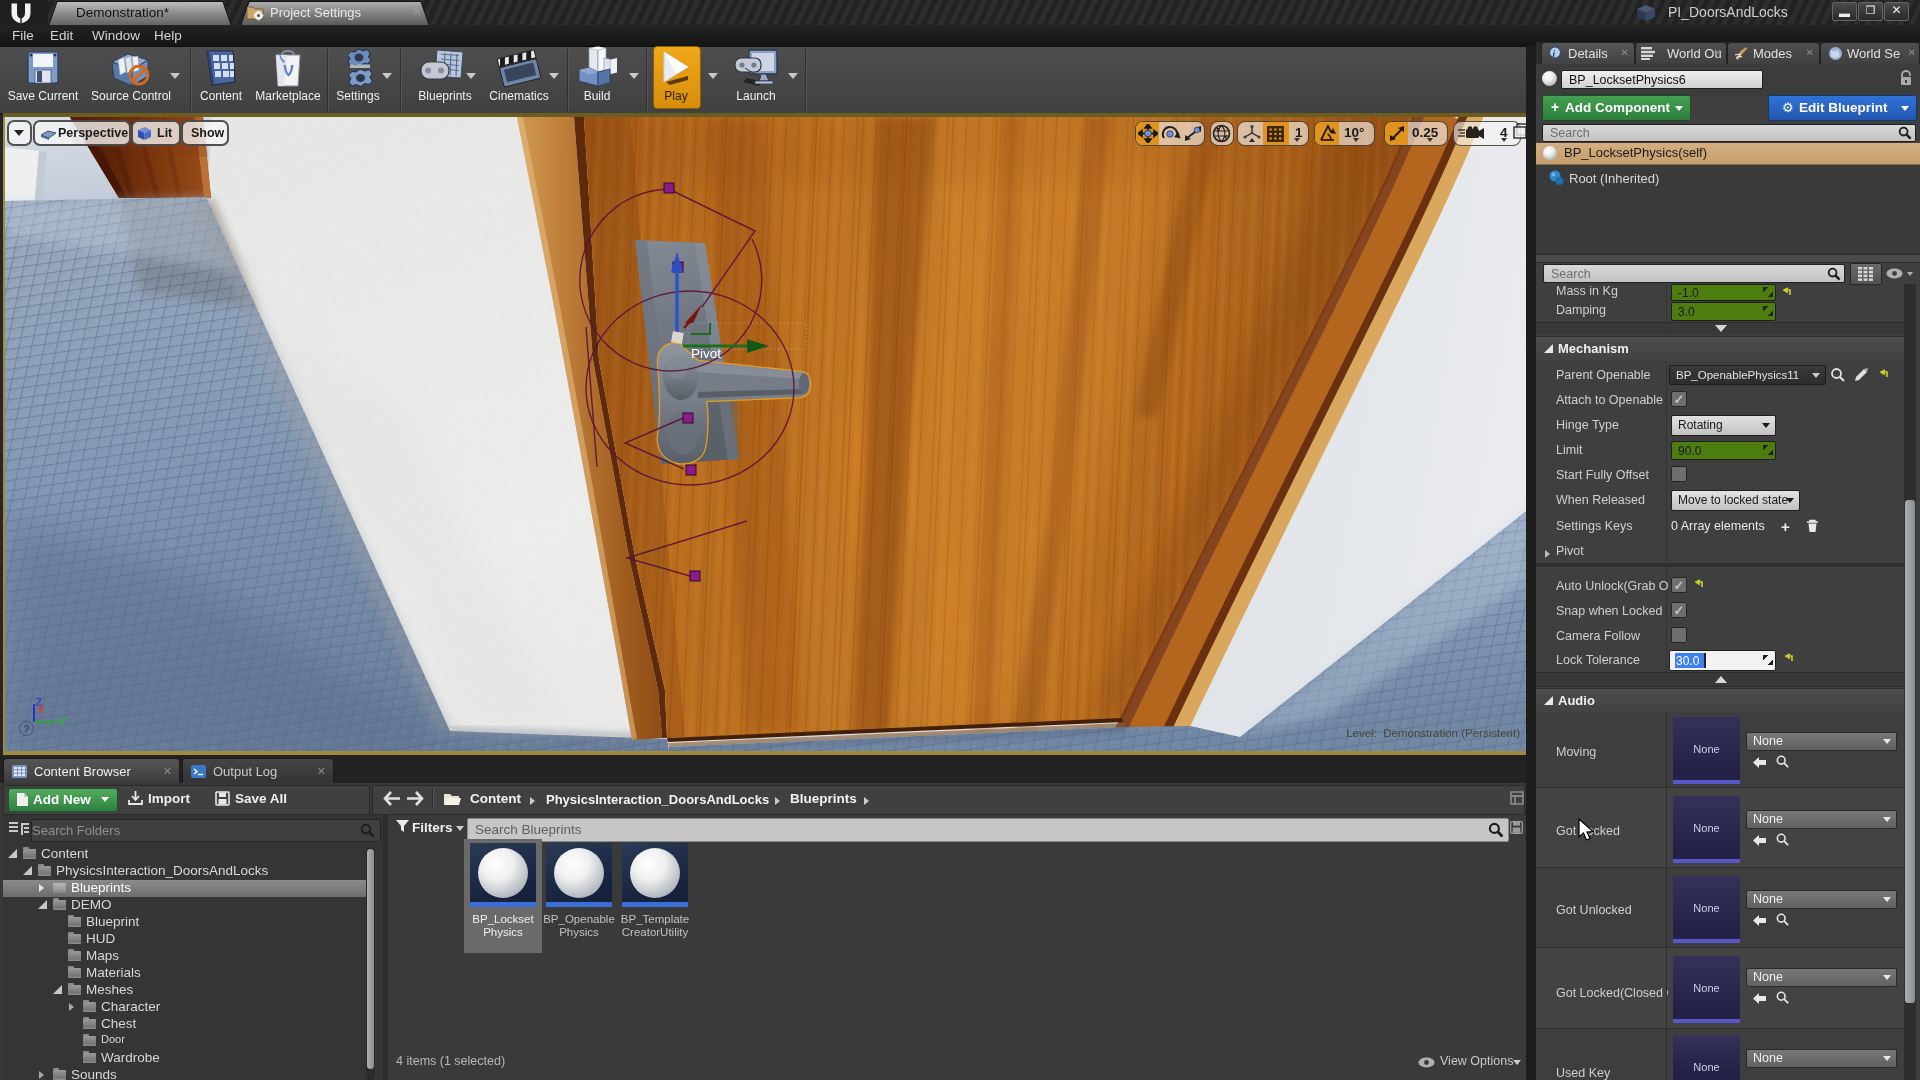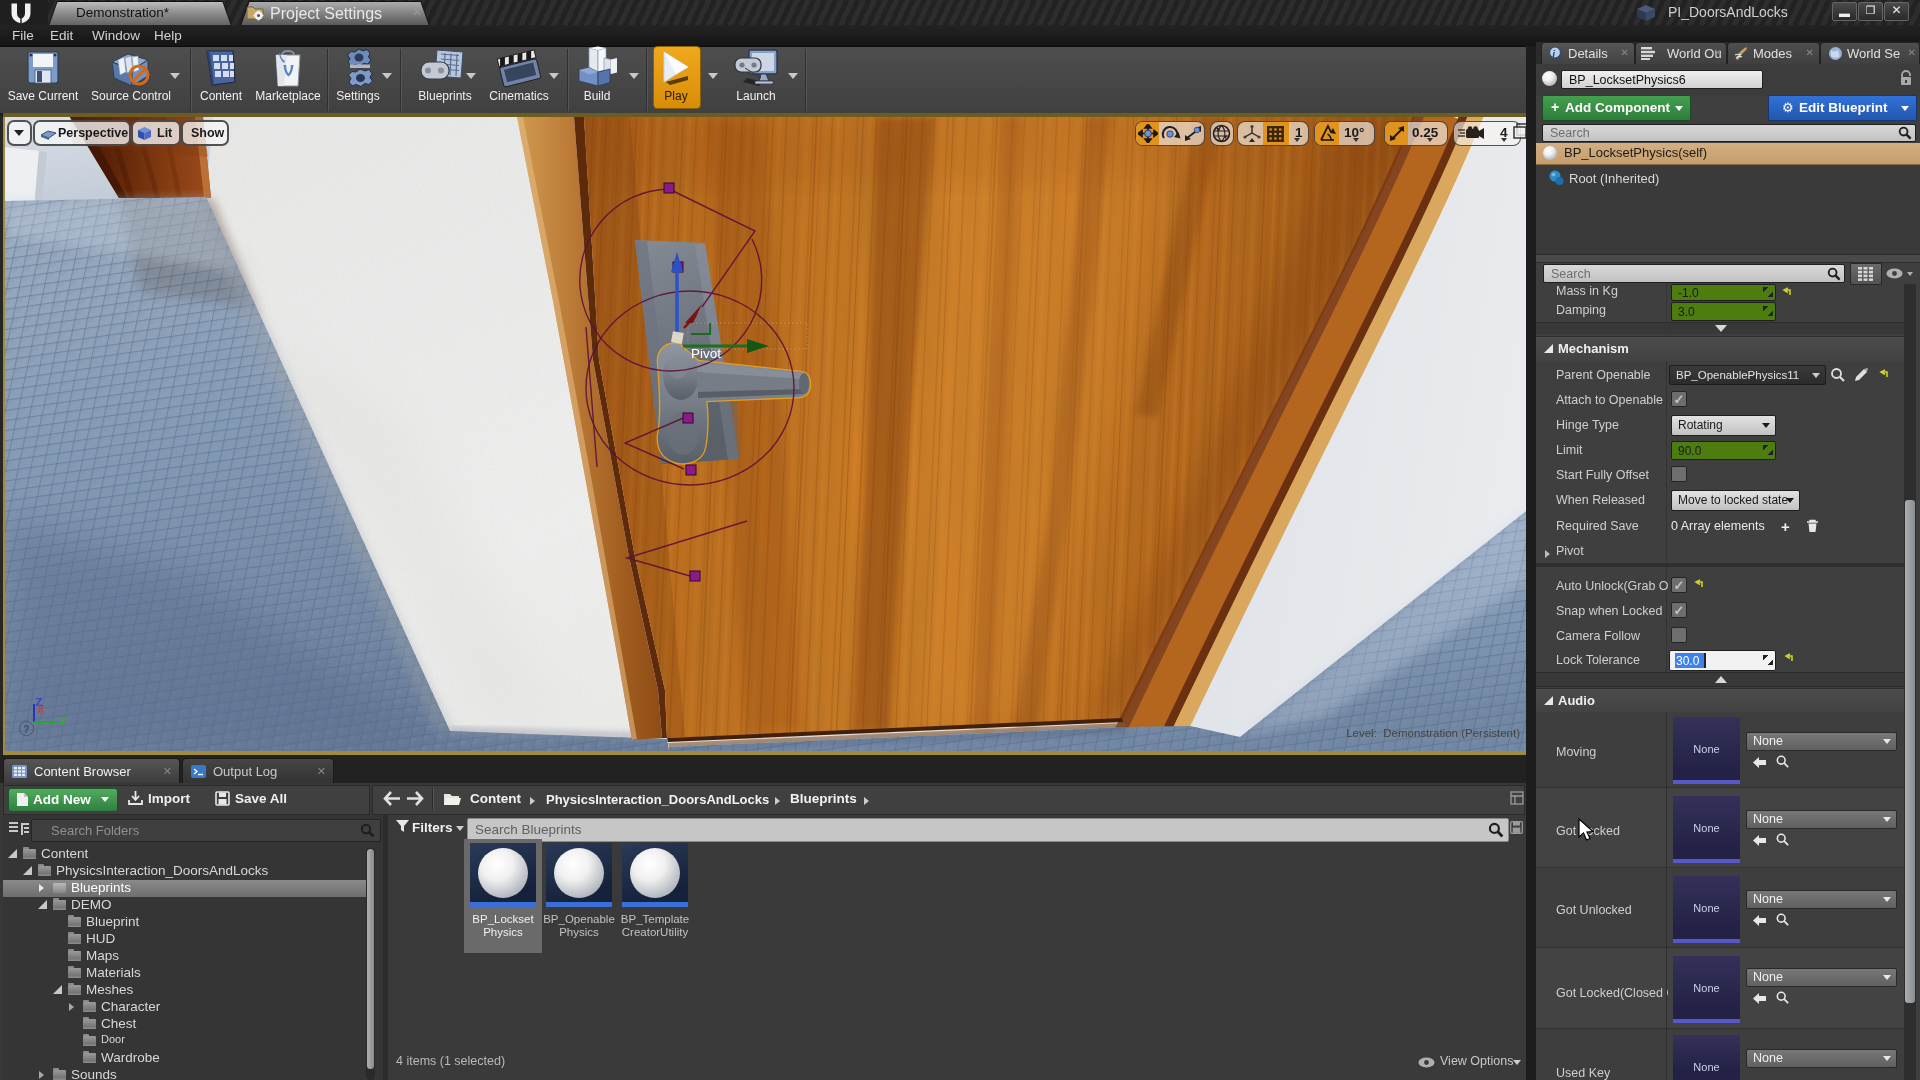--- a/index.html
+++ b/index.html
@@ -33,21 +33,21 @@
   <div class="abs" style="left:1px;top:1px;width:188px;height:24px;background:linear-gradient(#adadad,#848484 45%,#565656);clip-path:polygon(8.5px 0,179.5px 0,188px 24px,0 24px);"></div>
   <svg class="abs" style="left:6px;top:3px" width="20" height="18" viewBox="0 0 20 18">
       <path d="M1 3 L7 3 L9 5 L17 5 L17 15 L1 15 Z" fill="#c8a868" stroke="#6a5428" stroke-width="0.8"></path>
       <circle cx="12.5" cy="11.5" r="4.2" fill="#f0f0f0"></circle>
       <circle cx="12.5" cy="11.5" r="1.5" fill="#555"></circle>
       <rect x="11.7" y="6.5" width="1.6" height="2.2" fill="#f0f0f0"></rect>
       <rect x="11.7" y="14.2" width="1.6" height="2.2" fill="#f0f0f0"></rect>
       <rect x="7.5" y="10.7" width="2.2" height="1.6" fill="#f0f0f0"></rect>
       <rect x="15.3" y="10.7" width="2.2" height="1.6" fill="#f0f0f0"></rect>
     </svg>
-  <div class="abs" style="left:30px;top:4px;font-size:16px;color:#e8e8e8;">Project Settings</div>
+  <div class="abs" style="left:30px;top:4px;font-size:13px;color:#e8e8e8;">Project Settings</div>
   <div class="abs" style="right:8px;top:4px;font-size:12px;color:#999;">✕</div>
 </div>
 <svg class="abs" style="left:1636px;top:4px" width="20" height="18" viewBox="0 0 20 18">
     <path d="M10 1 L19 5 L10 9 L1 5 Z" fill="#4a5a78"></path>
     <path d="M1 5 L10 9 L10 17 L1 13 Z" fill="#2e3a52"></path>
     <path d="M19 5 L10 9 L10 17 L19 13 Z" fill="#3a4a66"></path>
   </svg>
 <div class="abs" style="left:1668px;top:4px;font-size:14px;color:#cfcfcf;">PI_DoorsAndLocks</div>
 <div class="wbtn" style="left:1832px;"><span style="position:relative;top:3px;">▬</span></div>
 <div class="wbtn" style="left:1858px;">❐</div>
@@ -678,21 +678,21 @@
       <g fill="#c8c8c8">
         <rect x="0" y="1" width="9" height="2"></rect>
         <rect x="0" y="5" width="9" height="2"></rect>
         <rect x="0" y="9" width="9" height="2"></rect>
         <polygon points="12,2 20,2 20,4 14,4 14,14 12,14"></polygon>
         <rect x="15" y="6" width="5" height="2"></rect>
         <rect x="15" y="10" width="5" height="2"></rect>
       </g>
     </svg>
 <div class="abs" style="left:31px;top:64px;width:348px;height:21px;background:#3f3f3f;border:1px solid #252525;border-radius:2px;">
-  <span class="abs" style="left:19px;top:3px;font-size:13px;color:#909090;">Search Folders</span>
+  <span class="abs" style="left:0;top:3px;font-size:13px;color:#909090;">Search Folders</span>
   <svg class="abs" style="right:5px;top:3px" width="15" height="15" viewBox="0 0 15 15">
         <circle cx="6" cy="6" r="4.2" fill="none" stroke="#1e1e1e" stroke-width="2"></circle>
         <line x1="9.2" y1="9.2" x2="13.5" y2="13.5" stroke="#1e1e1e" stroke-width="2.6"></line>
       </svg>
 </div>
 <div id="tree" class="abs" style="left:3px;top:91px;width:380px;height:234px;overflow:hidden;">
   <div class="treerow" style="top:0px;">
         <span class="texp" style="left:5px;"></span>
         <span class="tfold" style="left:20px;"></span>
         <span class="abs" style="left:38px;top:0px;font-size:13.5px;">Content</span>
@@ -1004,21 +1004,21 @@
       <span class="v">90.0</span>
       <span class="grip"></span>
     </div>
 <div class="plabel" style="top:426px;">Start Fully Offset</div>
 <div class="pcheck" style="top:424px;"></div>
 <div class="plabel" style="top:451px;">When Released</div>
 <div class="ddl" style="top:448px;width:127px;">
       <span class="v">Move to locked state</span>
       <span class="a"></span>
     </div>
-<div class="plabel" style="top:477px;">Required Save</div>
+<div class="plabel" style="top:477px;">Settings Keys</div>
 <div class="abs" style="left:135px;top:477px;font-size:12.5px;color:#e8e8e8;">0 Array elements</div>
 <div class="abs" style="left:245px;top:476px;font-size:15px;font-weight:bold;color:#f0f0f0;">+</div>
 <svg class="abs" style="left:270px;top:477px" width="13" height="14" viewBox="0 0 13 14">
       <path d="M1 3 L12 3 M4 3 L4 1.5 L9 1.5 L9 3" stroke="#e8e8e8" stroke-width="1.4" fill="none"></path>
       <path d="M2.5 4.5 L3.5 13 L9.5 13 L10.5 4.5 Z" fill="#e8e8e8"></path>
     </svg>
 <div class="abs" style="left:9px;top:504px;">
       <div class="tcol" style="border-left-color:#bbb;"></div>
     </div>
 <div class="plabel" style="top:502px;">Pivot</div>

